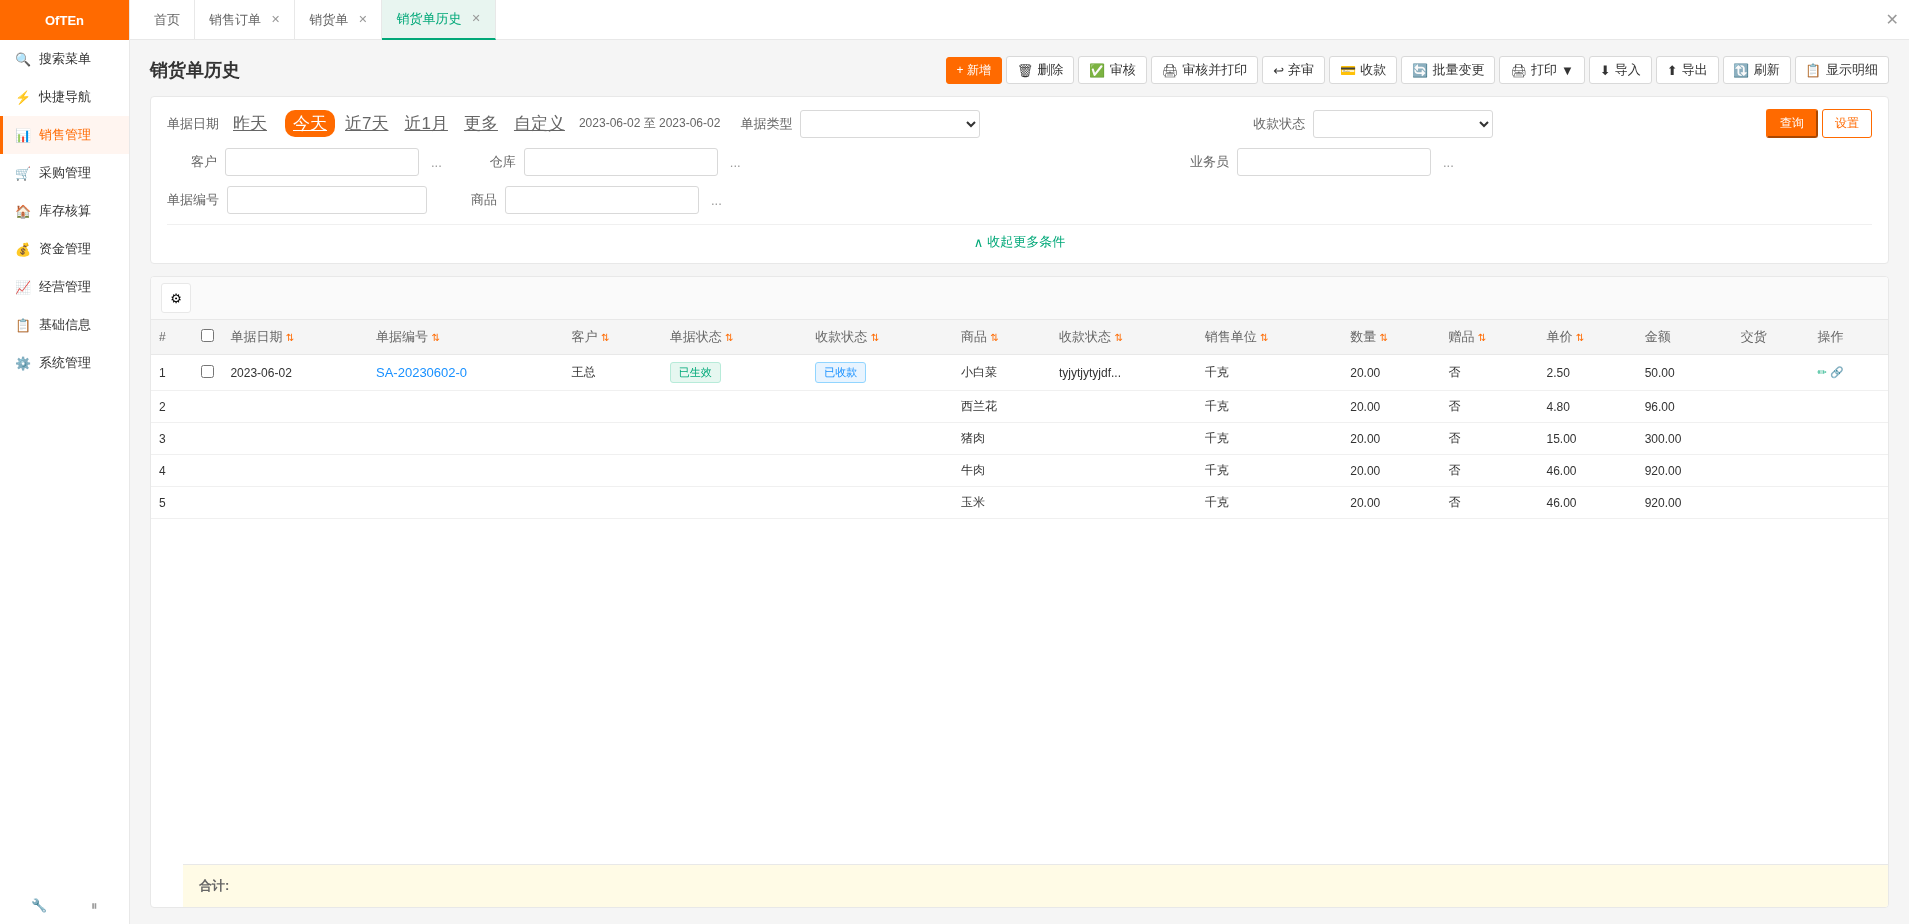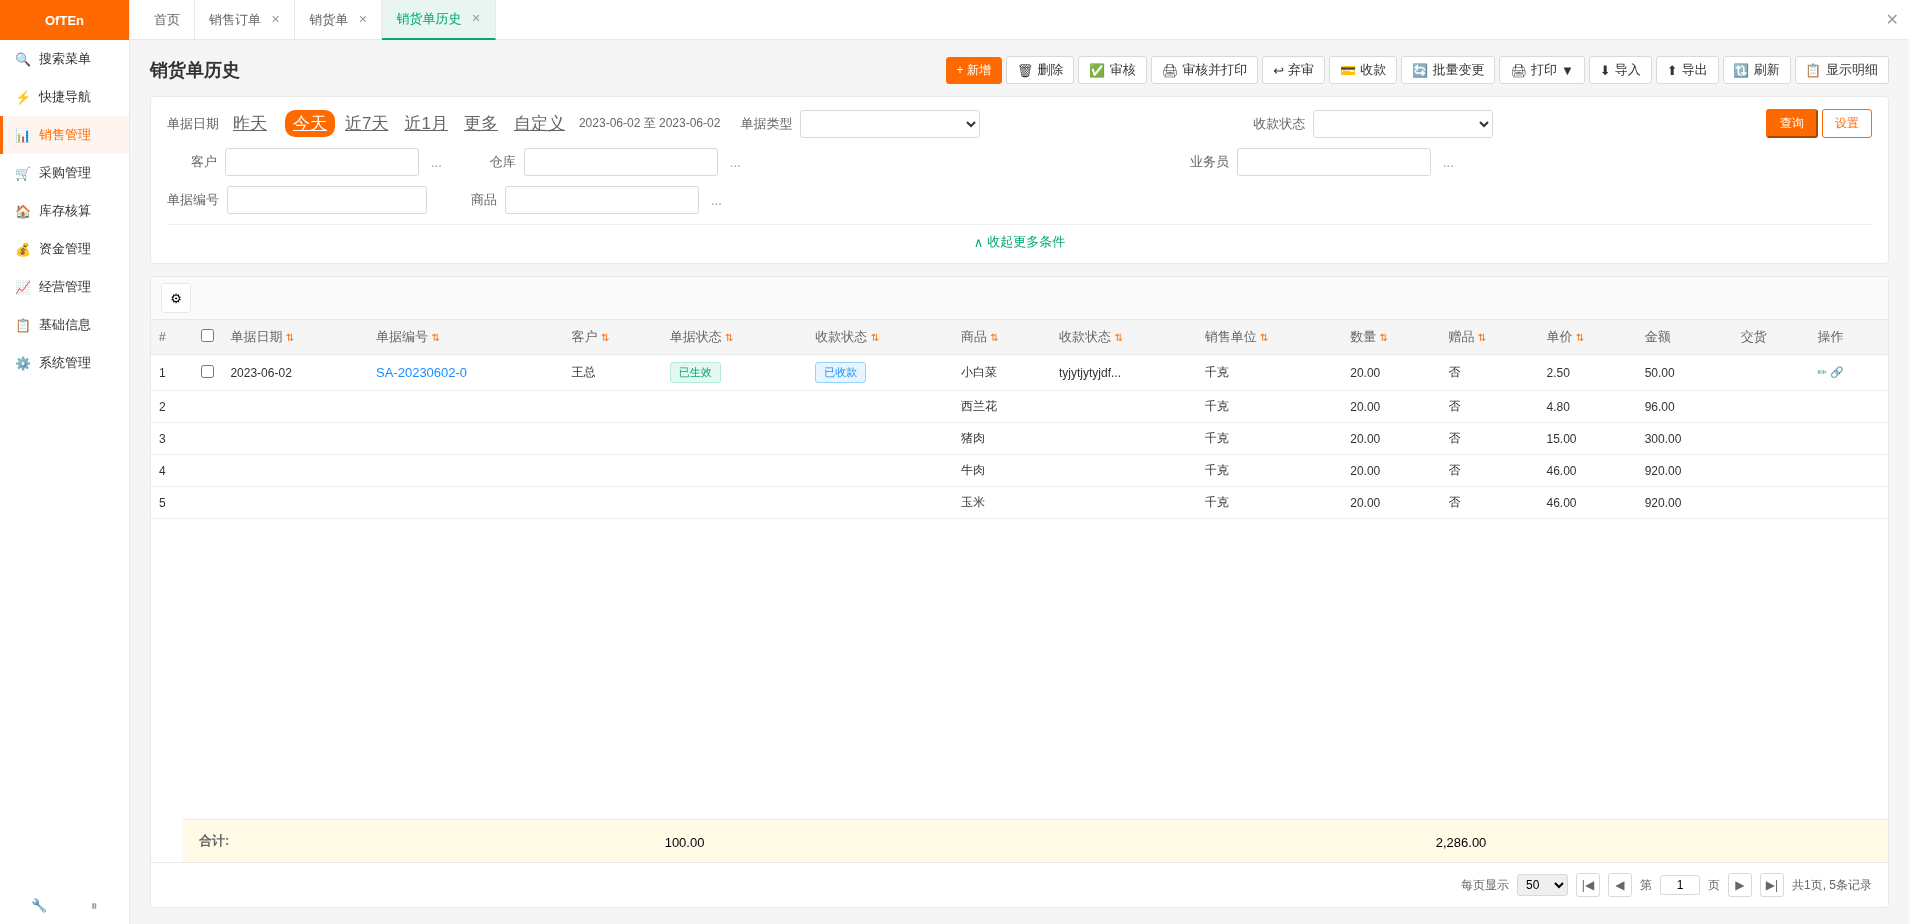--- a/index.html
+++ b/index.html
@@ -458,40 +458,17 @@
     <td>920.00</td>
     <td></td>
     <td></td>
   </tr>
             </tbody>
         </table>
       </div>
 
       <div class="summary-row">
         <span class="summary-label">合计:</span>
-        <div class="summary-data" style="flex:1;display:flex;justify-content:space-between;padding:0 20px;">
-          <span></span>
-          <span>100.00</span>
-          <span></span>
-          <span>2,286.00</span>
-          <span></span>
-        </div>
-      </div>
-
-      <div class="pagination">
-        <span class="pagination-label">每页显示</span>
-        <select class="pagination-select">
-          <option>50</option>
-          <option>100</option>
-          <option>200</option>
-        </select>
-        <button class="pagination-btn">|◀</button>
-        <button class="pagination-btn">◀</button>
-        <span class="pagination-label">第</span>
-        <input class="page-input" type="text" value="1" style="">
-        <span class="pagination-label">页</span>
-        <button class="pagination-btn">▶</button>
-        <button class="pagination-btn">▶|</button>
-        <span class="pagination-label">共1页, 5条记录</span>
-      </div>
+      </div>
+
     </div>
   </div>
 </div>
 
 </body></html>

